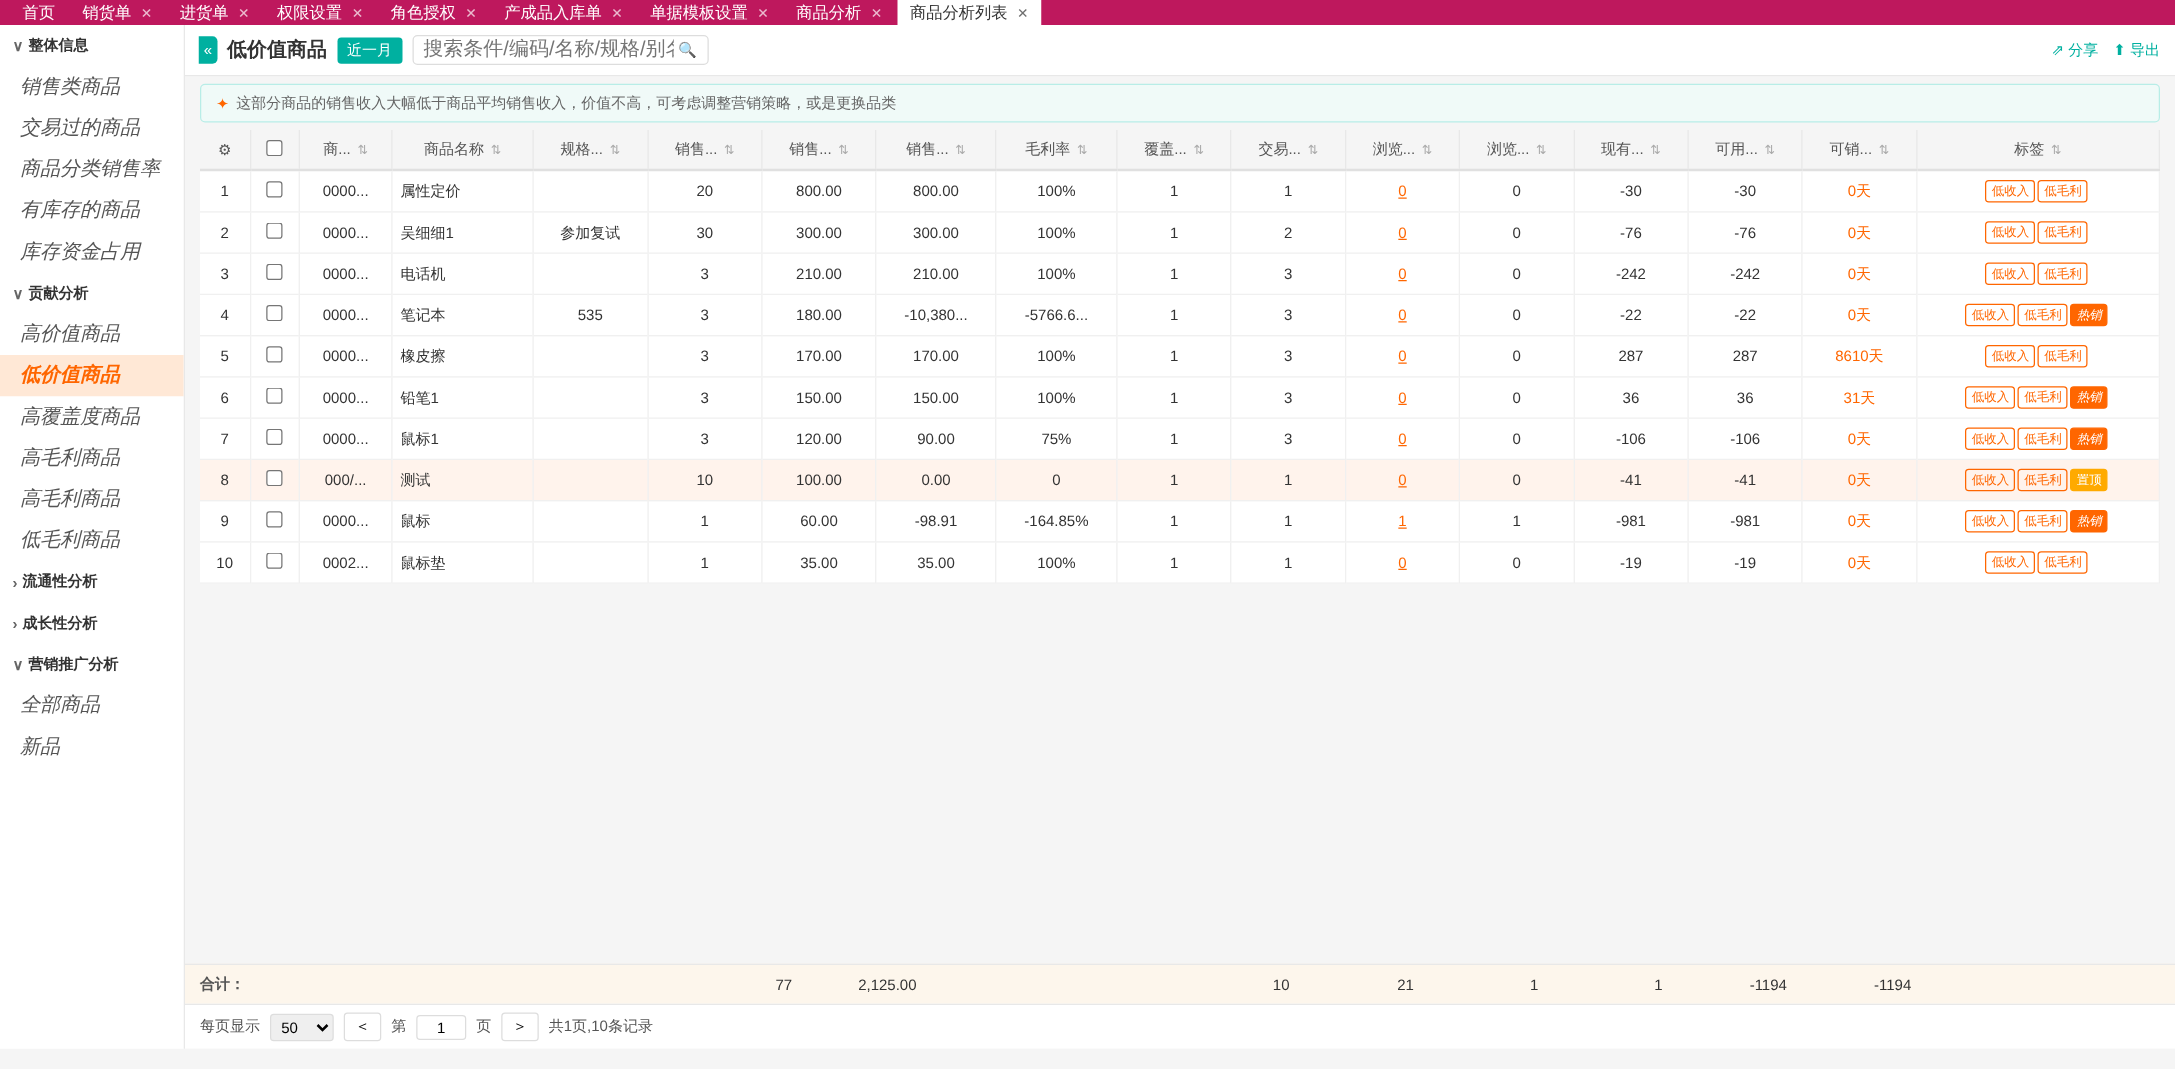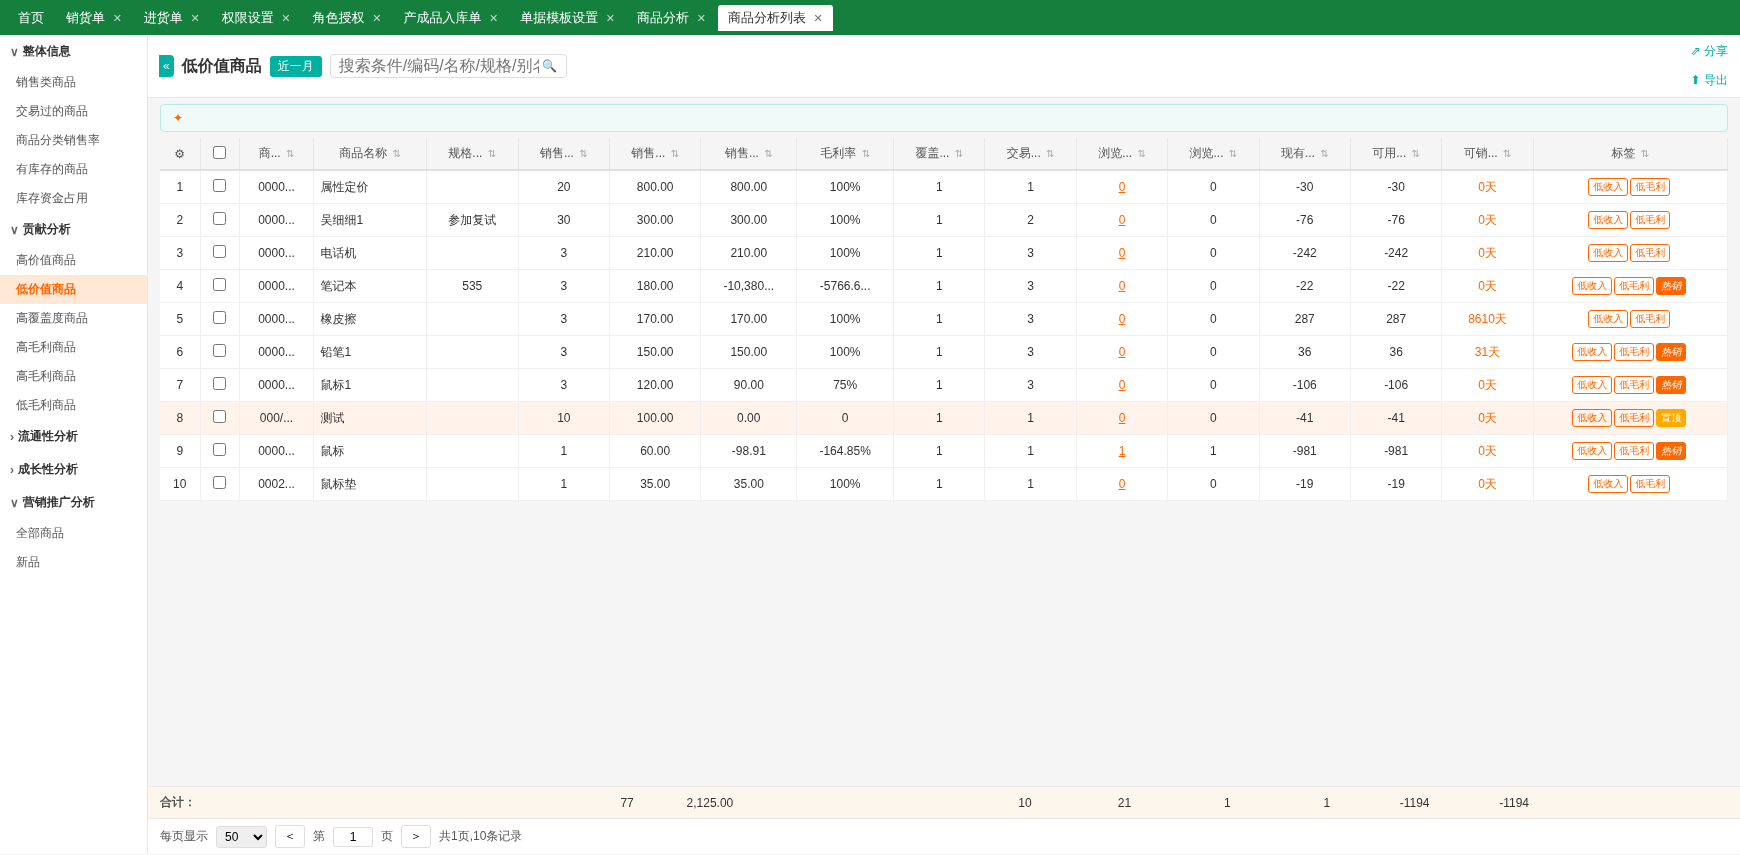--- a/index.html
+++ b/index.html
@@ -1,23 +1,23 @@
 <!DOCTYPE html>
 <html><head>
   <meta charset="utf-8">
   <style>
     * { box-sizing: border-box; margin: 0; padding: 0; }
     body { font-family: "Microsoft YaHei", Arial, sans-serif; font-size: 12px; background: #f5f5f5; color: #333; overflow: hidden; height: 855px; }
 
     
     .top-nav {
-      background: #15803d;
-      display: flex;
-      align-items: center;
-      height: 35px;
+      background: #be185d;
+      display: flex;
+      align-items: center;
+      height: 20px;
       padding: 0 8px;
       gap: 2px;
     }
     .nav-item {
       color: #fff;
       padding: 4px 10px;
       cursor: pointer;
       border-radius: 3px 3px 0 0;
       font-size: 13px;
       white-space: nowrap;
@@ -46,21 +46,22 @@
       font-weight: bold;
       font-size: 12px;
       color: #333;
       cursor: pointer;
     }
     .sidebar-group-header .arrow { margin-right: 4px; color: #666; }
     .sidebar-item {
       padding: 6px 16px;
       color: #555;
       cursor: pointer;
-      font-size: 12px;
+      font-size: 16px;
+      font-style: italic;
     }
     .sidebar-item.active { background: #ffe8d6; color: #f60; font-weight: bold; }
 
     
     .content-area {
       flex: 1;
       display: flex;
       flex-direction: column;
       overflow: hidden;
     }
@@ -106,21 +107,20 @@
     .search-icon { color: #f60; cursor: pointer; }
 
     .header-right {
       margin-left: auto;
       display: flex;
       align-items: center;
       gap: 12px;
       color: #00b0a0;
       cursor: pointer;
       font-size: 12px;
-      flex-direction: column;
     }
 
     
     .notice-bar {
       background: #f0faf8;
       border: 1px solid #b8ede7;
       margin: 6px 12px;
       padding: 6px 12px;
       border-radius: 4px;
       color: #666;
@@ -332,20 +332,21 @@
         <span class="search-icon">🔍</span>
       </div>
       <div class="header-right">
         <span>⇗ <span>分享</span></span>
         <span>⬆ <span>导出</span></span>
       </div>
     </div>
 
     <div class="notice-bar">
       <span class="notice-icon">✦</span>
+      <span>这部分商品的销售收入大幅低于商品平均销售收入，价值不高，可考虑调整营销策略，或是更换品类</span>
     </div>
 
     <div class="table-wrap">
       <table>
         <thead>
           <tr>
             <th>⚙</th>
             <th><input type="checkbox" style=""></th>
             <th>商... <span class="sort-icon">⇅</span></th>
             <th>商品名称 <span class="sort-icon">⇅</span></th>

